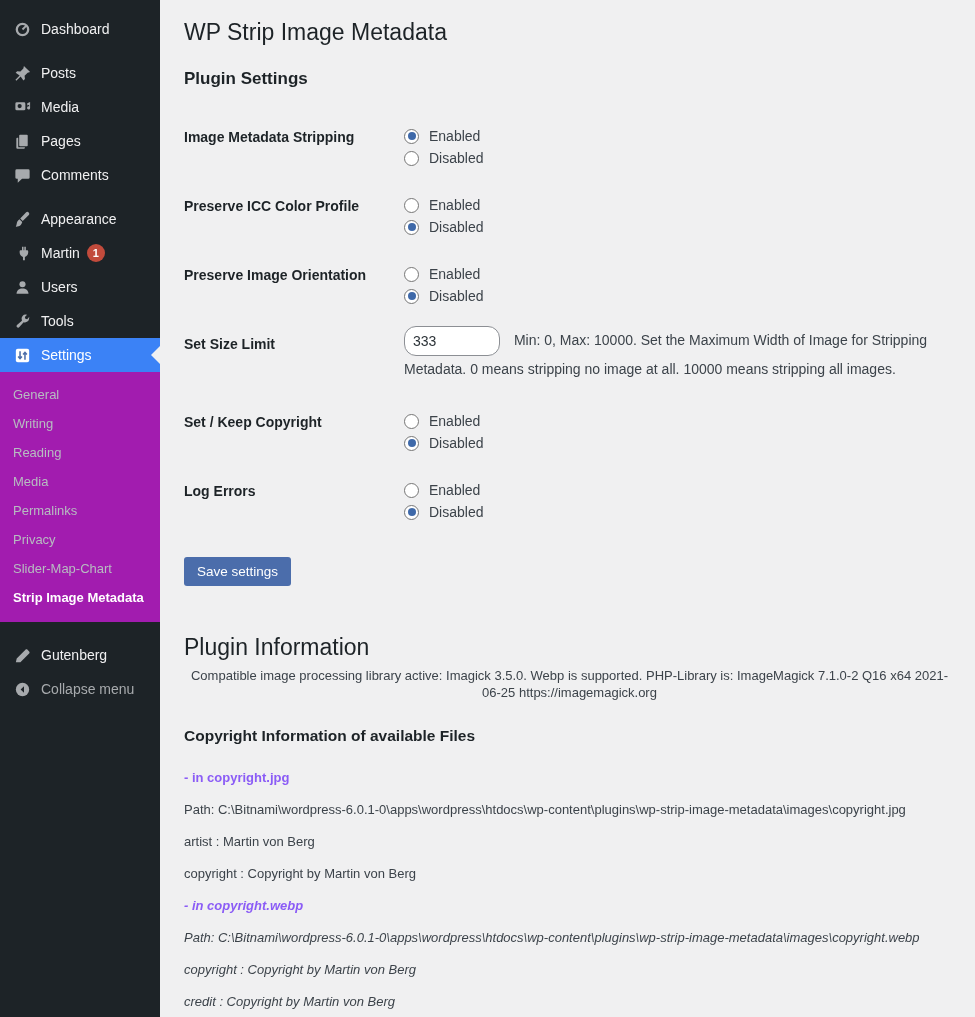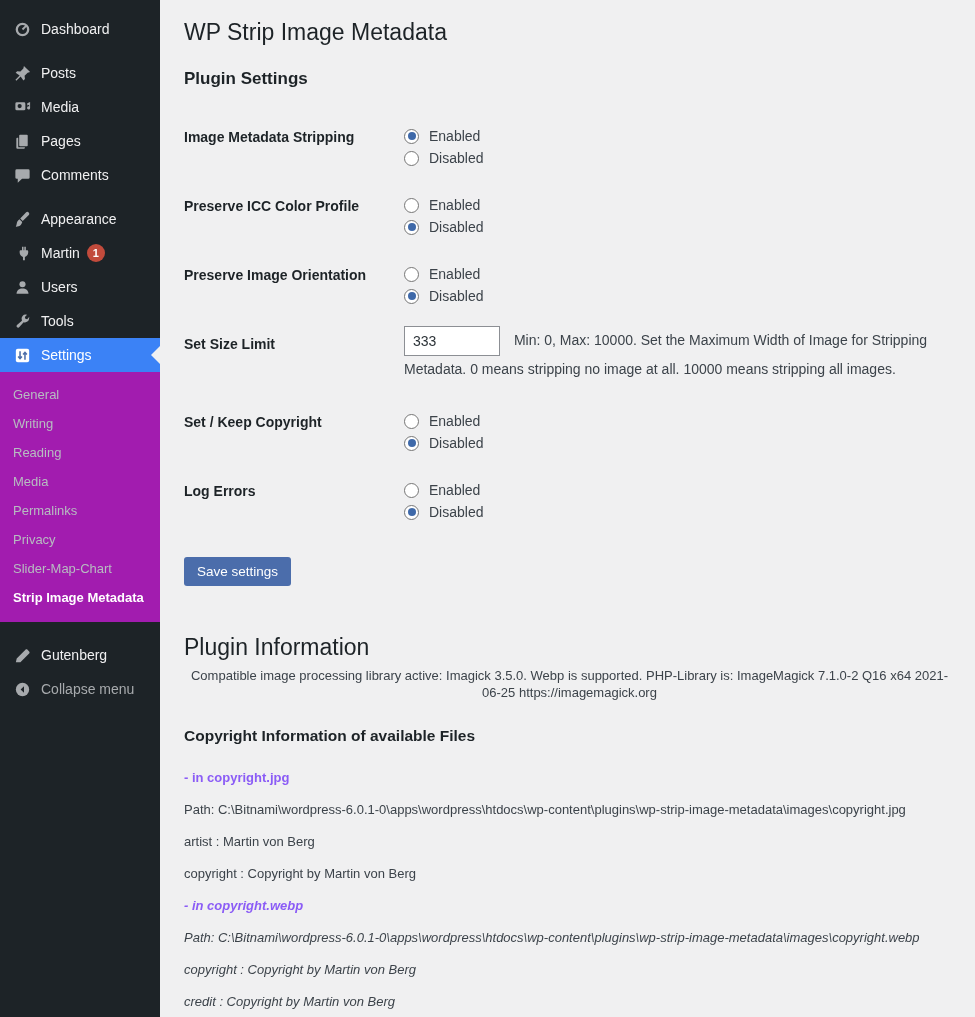--- a/index.html
+++ b/index.html
@@ -111,21 +111,21 @@
     content: "";
     position: absolute; left: 2.5px; top: 2.5px;
     width: 8px; height: 8px;
     border-radius: 50%;
     background: #3f69a9;
   }
   .size-field { max-width: 532px; font-size: 14px; line-height: 26px; color: #3c434a; margin-top: -6px; }
   .size-input {
     width: 96px; height: 30px;
     border: 1px solid #8c8f94;
-    border-radius: 0;
+    border-radius: 12px;
     font-family: "Liberation Sans", sans-serif;
     font-size: 14px;
     color: #2c3338;
     padding: 0 8px;
     margin-right: 10px;
     vertical-align: middle;
     background: #fff;
   }
   .save-button {
     display: inline-block;

